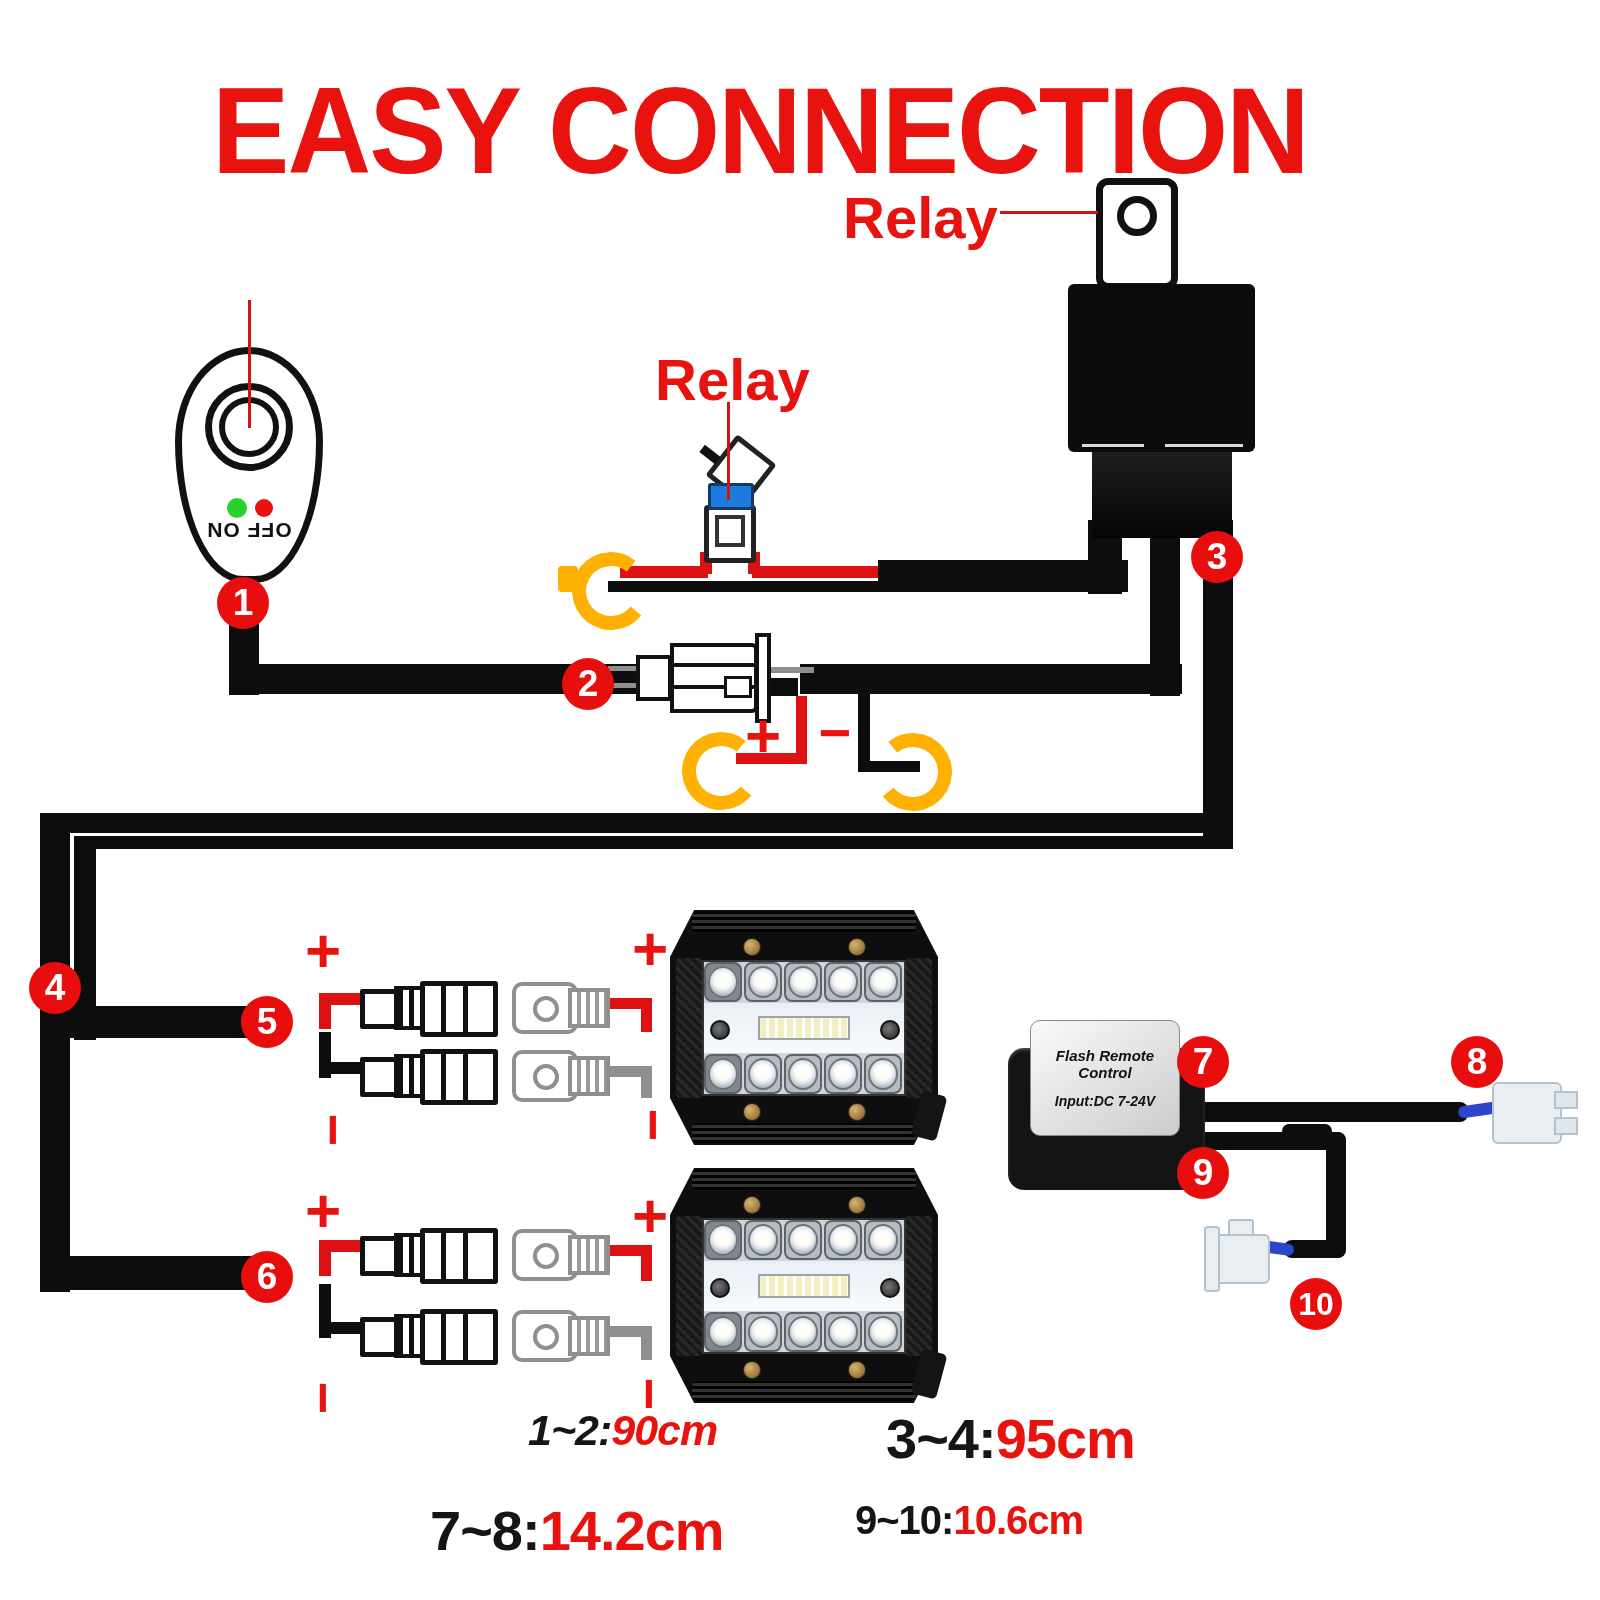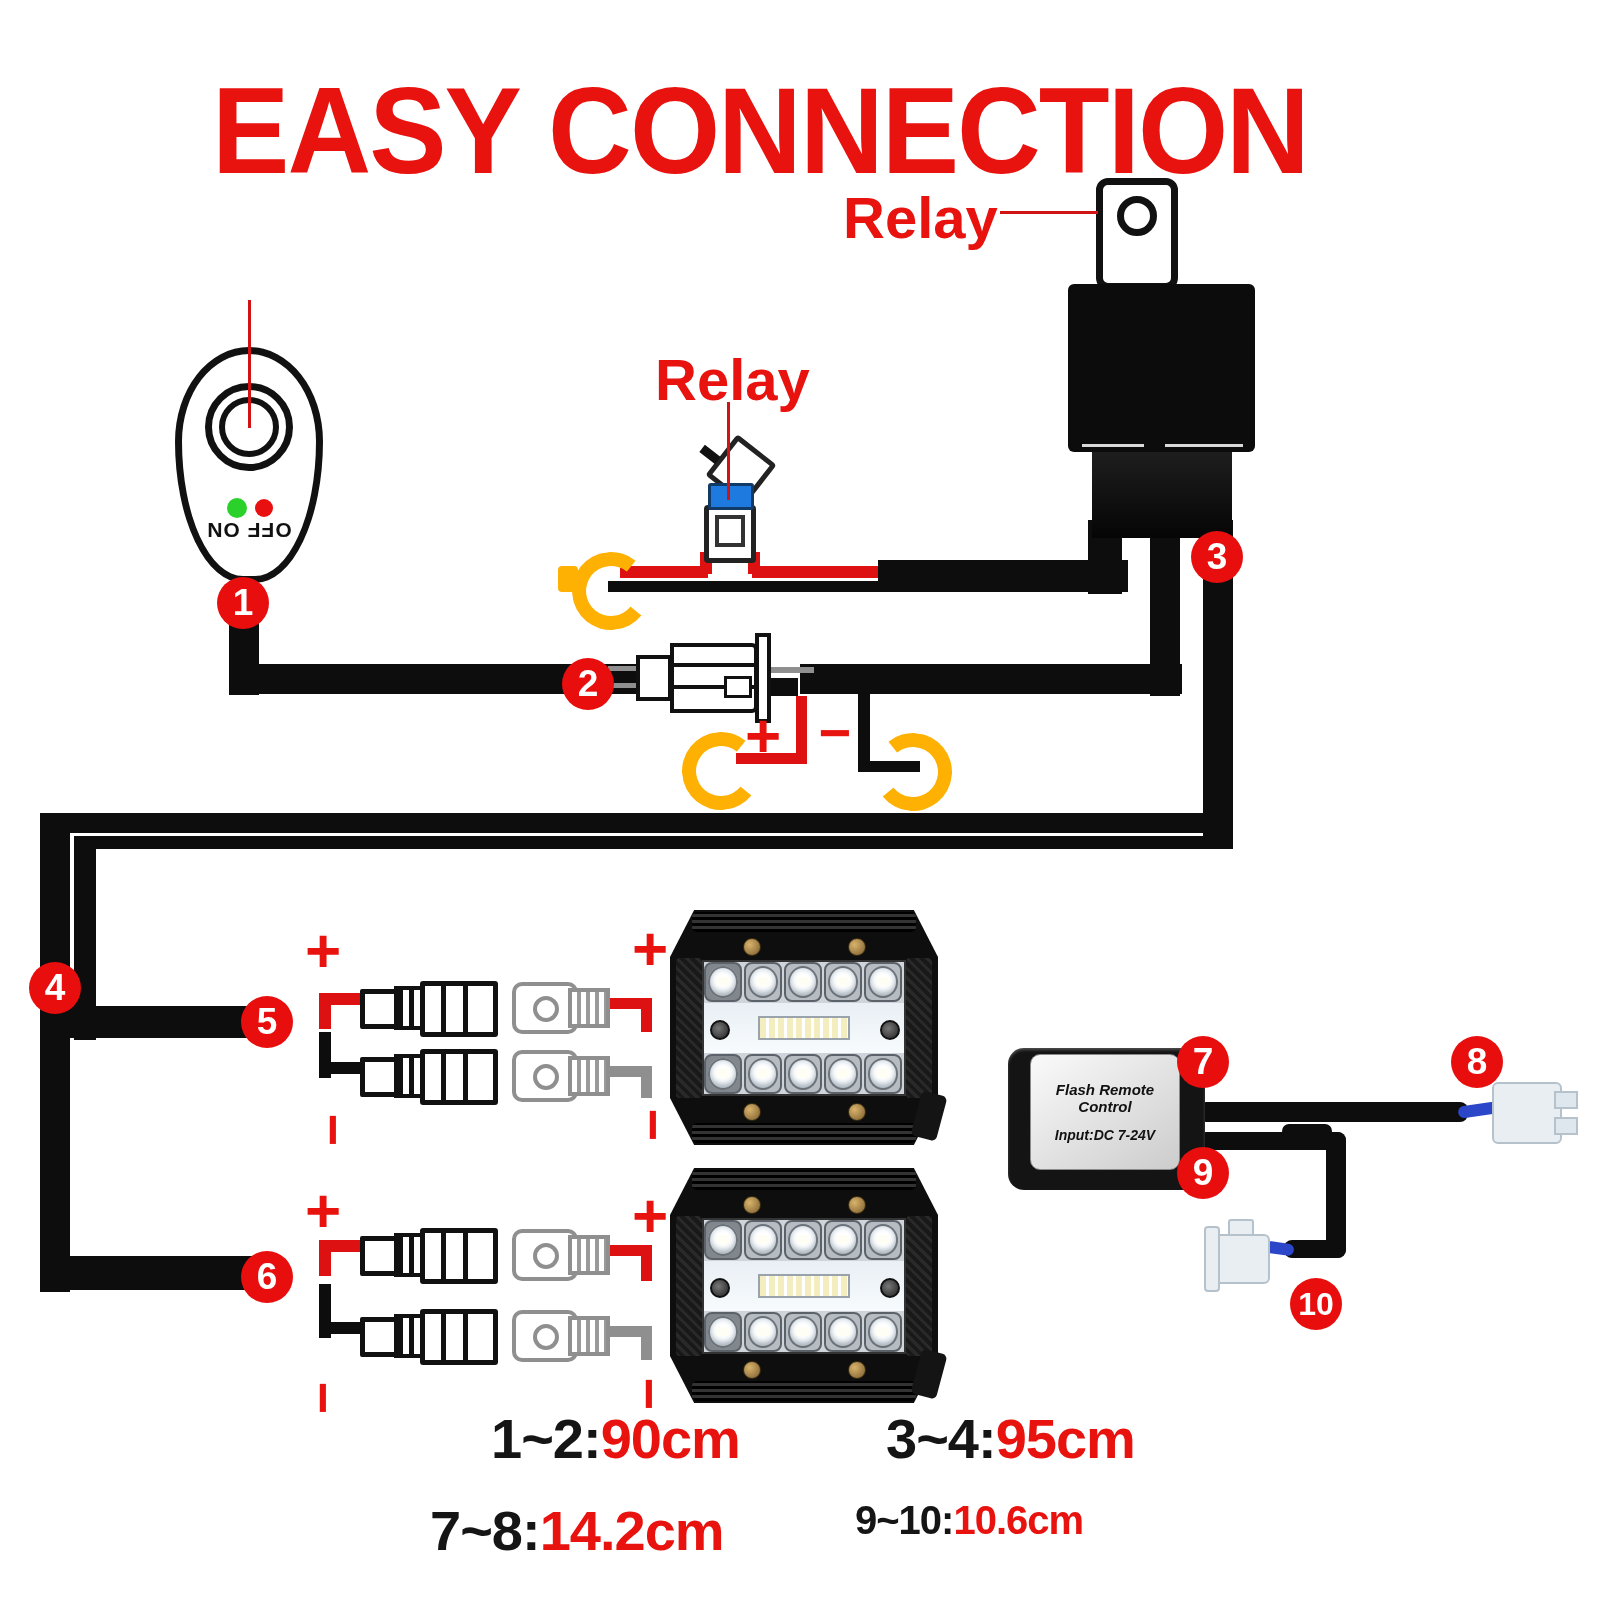--- a/index.html
+++ b/index.html
@@ -299,21 +299,21 @@
       </div>
     <div class="screw" style="left:73px;top:28px;"></div>
     <div class="screw" style="left:178px;top:28px;"></div>
     <div class="screw" style="left:73px;top:193px;"></div>
     <div class="screw" style="left:178px;top:193px;"></div>
     <div class="lt-nub"></div>
   </div>
 
   <div class="abs" style="left:1008px;top:1048px;width:197px;height:142px;background:#141414;border-radius:16px;z-index:18;
        box-shadow:inset 0 2px 3px rgba(255,255,255,.25);"></div>
-  <div class="abs" style="left:1030px;top:1054px;width:148px;height:114px;border-radius:10px;z-index:19;
+  <div class="abs" style="left:1030px;top:1020px;width:148px;height:114px;border-radius:10px;z-index:19;
        background:linear-gradient(145deg,#fafafa,#cccccc);border:1px solid #8a8a8a;
        display:flex;flex-direction:column;align-items:center;justify-content:center;gap:12px;">
     <div class="modlabel-line" style="font-size:15px;">Flash Remote Control</div>
     <div class="modlabel-line" style="font-size:14px;">Input:DC 7-24V</div>
   </div>
   <div class="w" style="left:1198px;top:1102px;width:270px;height:20px;border-radius:8px;z-index:17;"></div>
   <div class="w" style="left:1282px;top:1124px;width:50px;height:14px;border-radius:7px;z-index:17;"></div>
   <div class="abs" style="left:1458px;top:1104px;width:40px;height:12px;background:#2b46c8;border-radius:6px;transform:rotate(-8deg);z-index:17;"></div>
   <div class="abs" style="left:1492px;top:1082px;width:66px;height:58px;background:#e9eef2;border:2px solid #b6c2cb;border-radius:6px;z-index:18;"></div>
   <div class="abs" style="left:1554px;top:1091px;width:20px;height:14px;background:#dfe7ee;border:2px solid #b6c2cb;z-index:18;"></div>
@@ -330,21 +330,21 @@
   <div class="marker" style="left:562px;top:658px;">2</div>
   <div class="marker" style="left:1191px;top:531px;">3</div>
   <div class="marker" style="left:29px;top:962px;">4</div>
   <div class="marker" style="left:241px;top:996px;">5</div>
   <div class="marker" style="left:241px;top:1251px;">6</div>
   <div class="marker" style="left:1177px;top:1036px;">7</div>
   <div class="marker" style="left:1451px;top:1036px;">8</div>
   <div class="marker" style="left:1177px;top:1147px;">9</div>
   <div class="marker" style="left:1290px;top:1278px;font-size:32px;">10</div>
 
-  <div class="lenrow" style="left:491px;top:1406px;font-size:56px;">
+  <div class="lenrow" style="left:528px;top:1406px;font-size:43px;font-style:italic;">
     <span class="pair">1~2:</span><span class="val">90cm</span>
   </div>
   <div class="lenrow" style="left:862px;top:1406px;font-size:56px;margin-left:24px;">
     <span class="pair">3~4:</span><span class="val">95cm</span>
   </div>
   <div class="lenrow" style="left:430px;top:1498px;font-size:56px;">
     <span class="pair">7~8:</span><span class="val">14.2cm</span>
   </div>
   <div class="lenrow" style="left:855px;top:1498px;font-size:40px;">
     <span class="pair">9~10:</span><span class="val">10.6cm</span>

